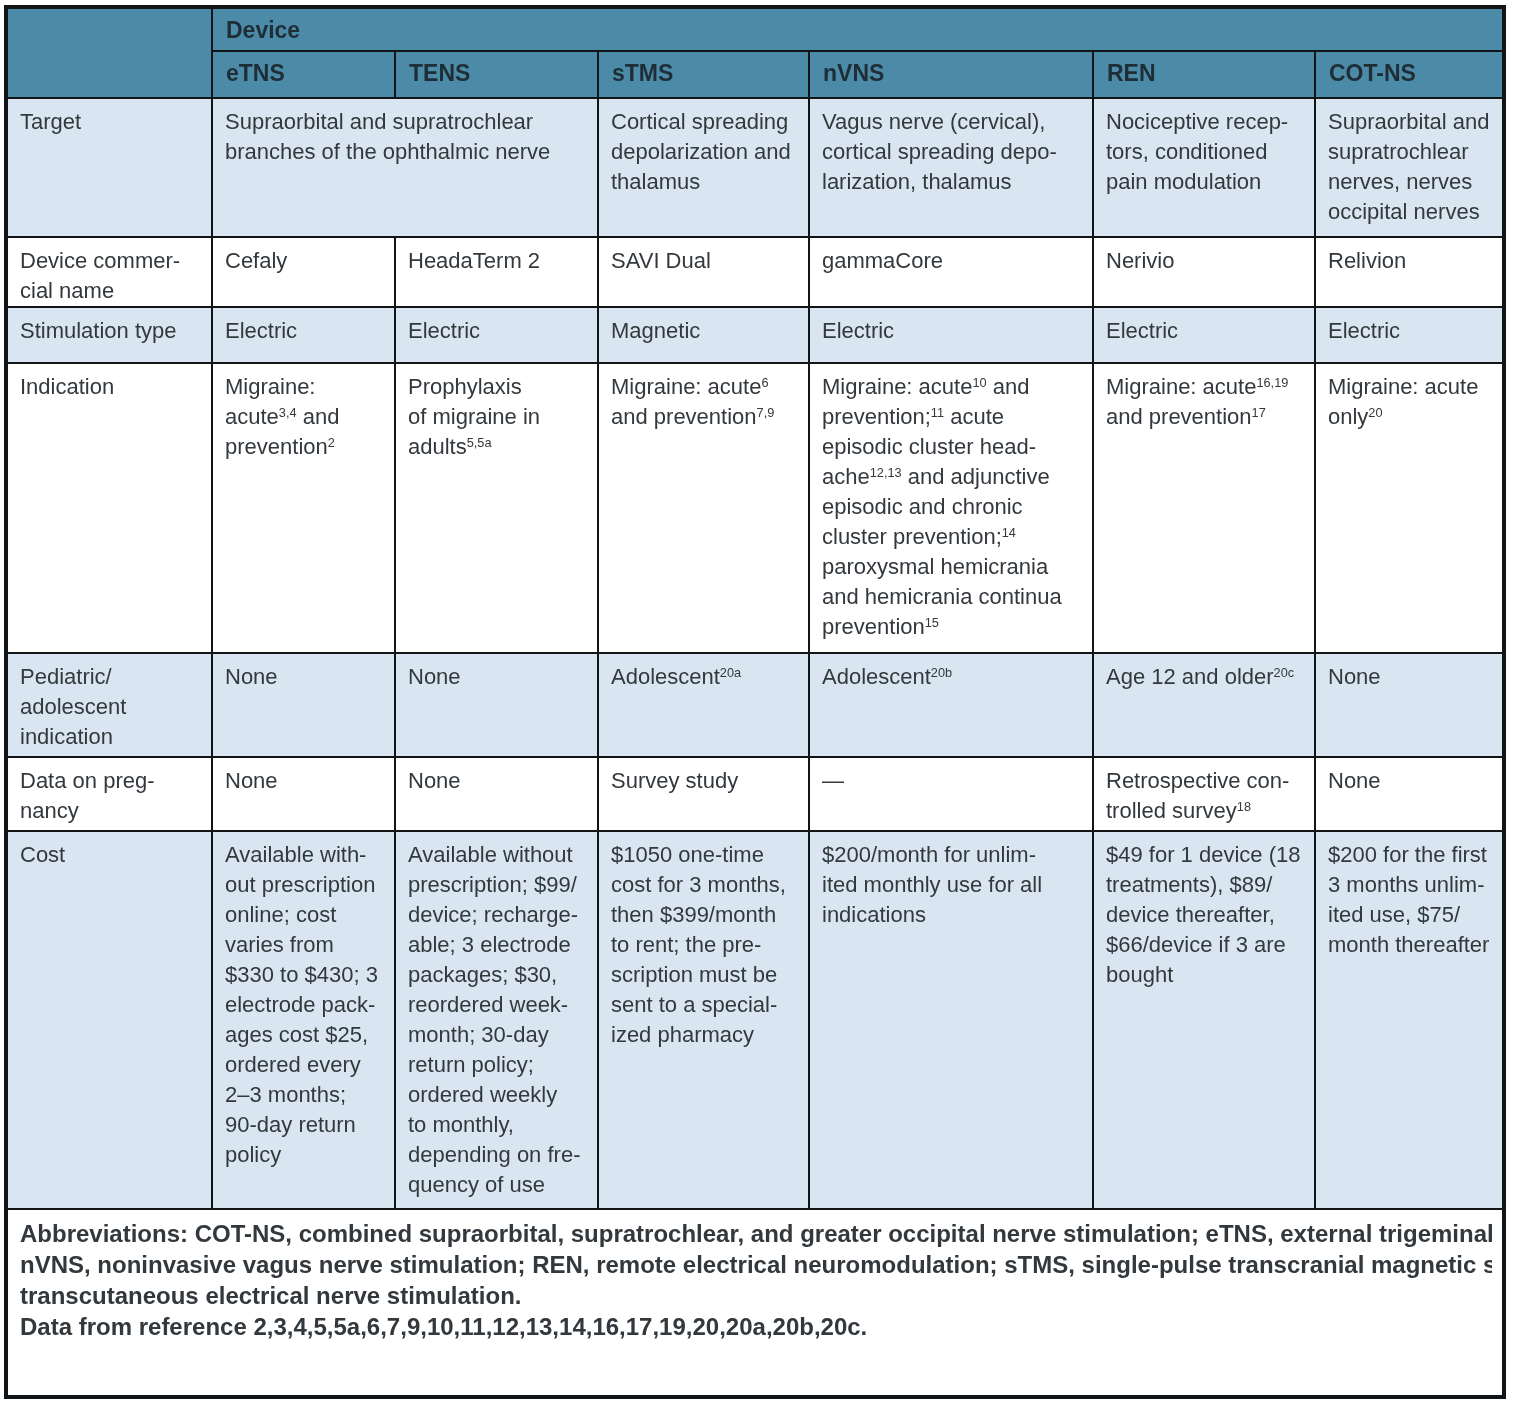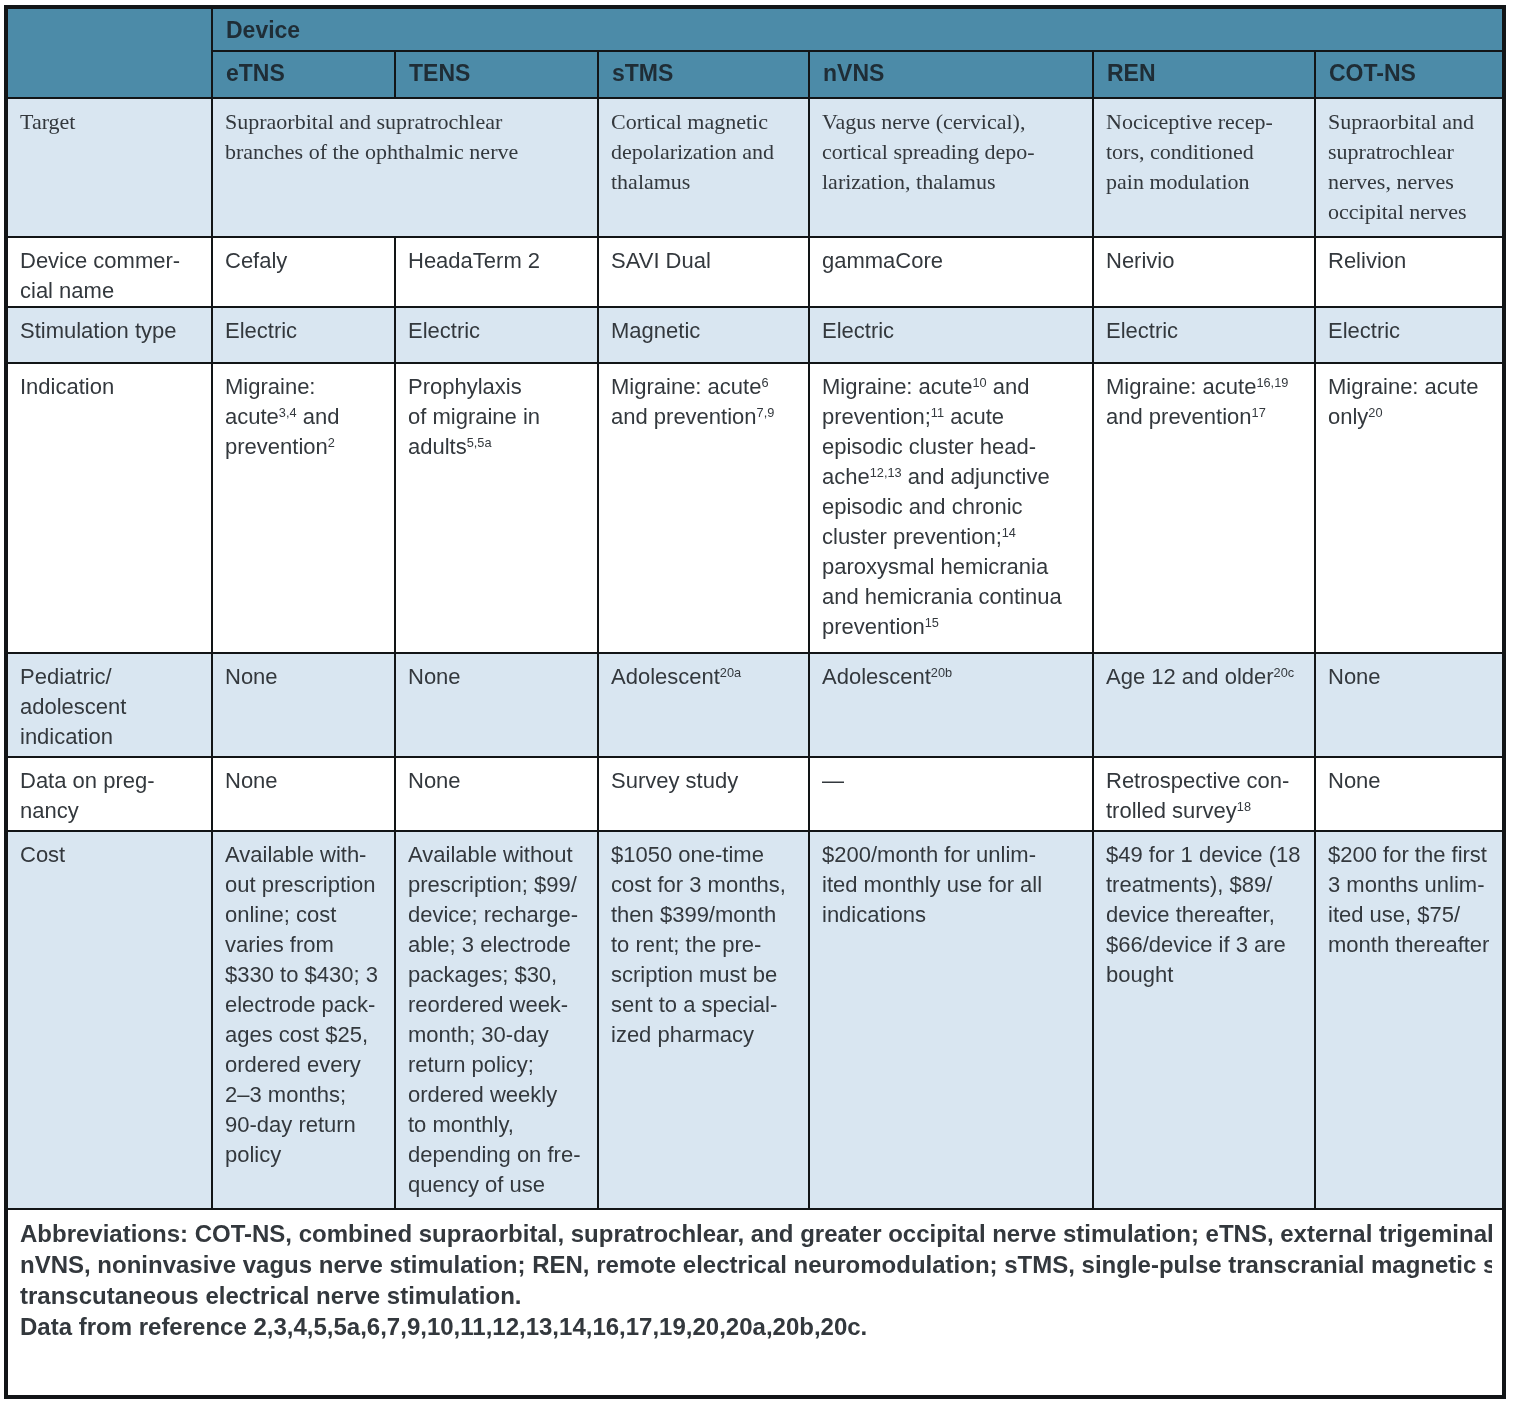--- a/index.html
+++ b/index.html
@@ -62,21 +62,21 @@
   }
   tr.alt td { background: var(--row-alt-bg, #D9E6F1); }
   .ct { white-space: pre; overflow: hidden; }
   sup {
     font-size: 0.58em;
     line-height: 0;
     vertical-align: baseline;
     position: relative;
     top: -0.52em;
   }
-  tr.r-target   { height: 139px; font-family: Liberation Serif, serif; }
+  tr.r-target   { height: 139px; }
   tr.r-name     { height: 60px;  }
   tr.r-stim     { height: 56px; margin-left: 46px;  }
   tr.r-ind      { height: 290px; }
   tr.r-ped      { height: 104px; }
   tr.r-preg     { height: 74px;  }
   tr.r-cost     { height: 378px; }
   tr.r-footer td {
     background: #fff;
     padding: 8px 10px 6px 12px;
     font-size: 24px;
@@ -120,21 +120,21 @@
     <tbody>
       <tr class="alt r-target">
         <td>
             <div class="ct">Target</div>
           </td>
         <td colspan="2">
             <div class="ct">Supraorbital and supratrochlear
 branches of the ophthalmic nerve</div>
           </td>
         <td>
-            <div class="ct">Cortical magnetic
+            <div class="ct">Cortical spreading
 depolarization and
 thalamus</div>
           </td>
         <td>
             <div class="ct">Vagus nerve (cervical),
 cortical spreading depo-
 larization, thalamus</div>
           </td>
         <td>
             <div class="ct">Nociceptive recep-

